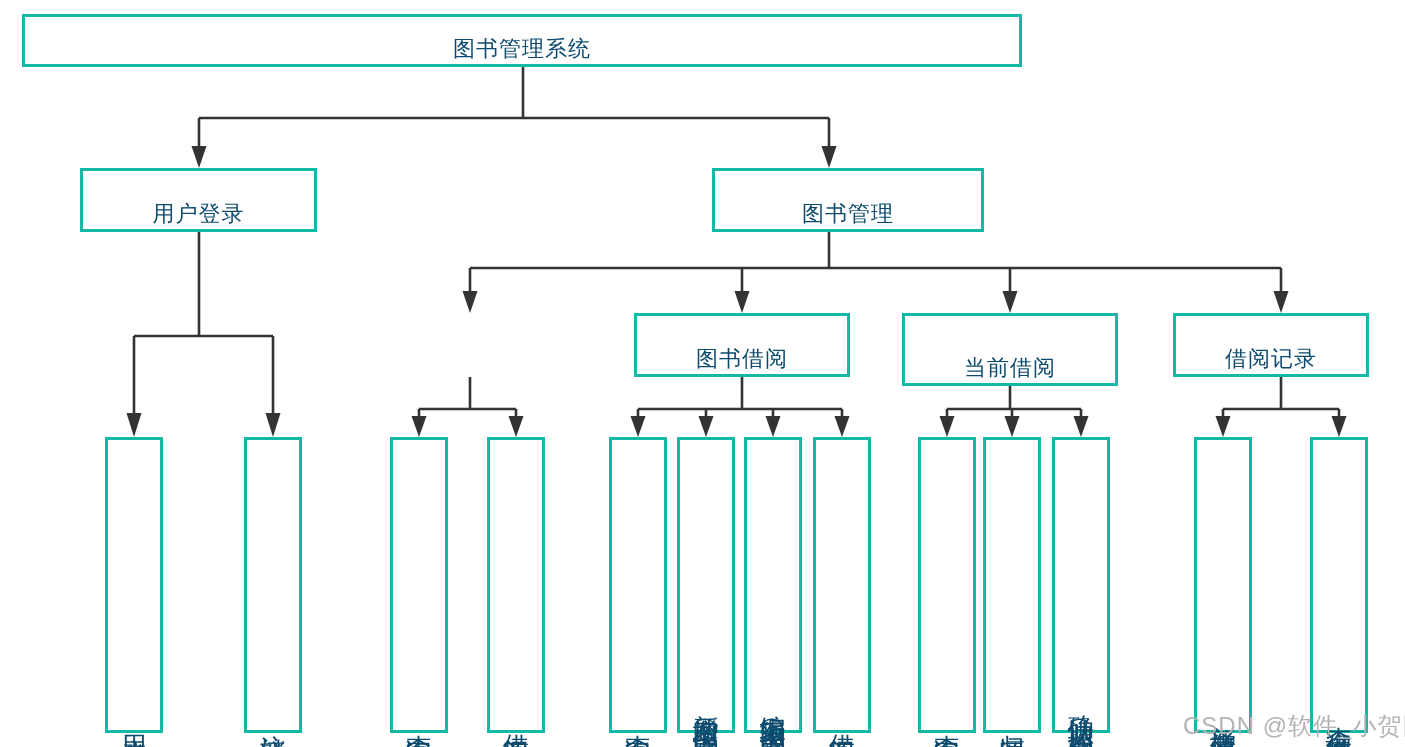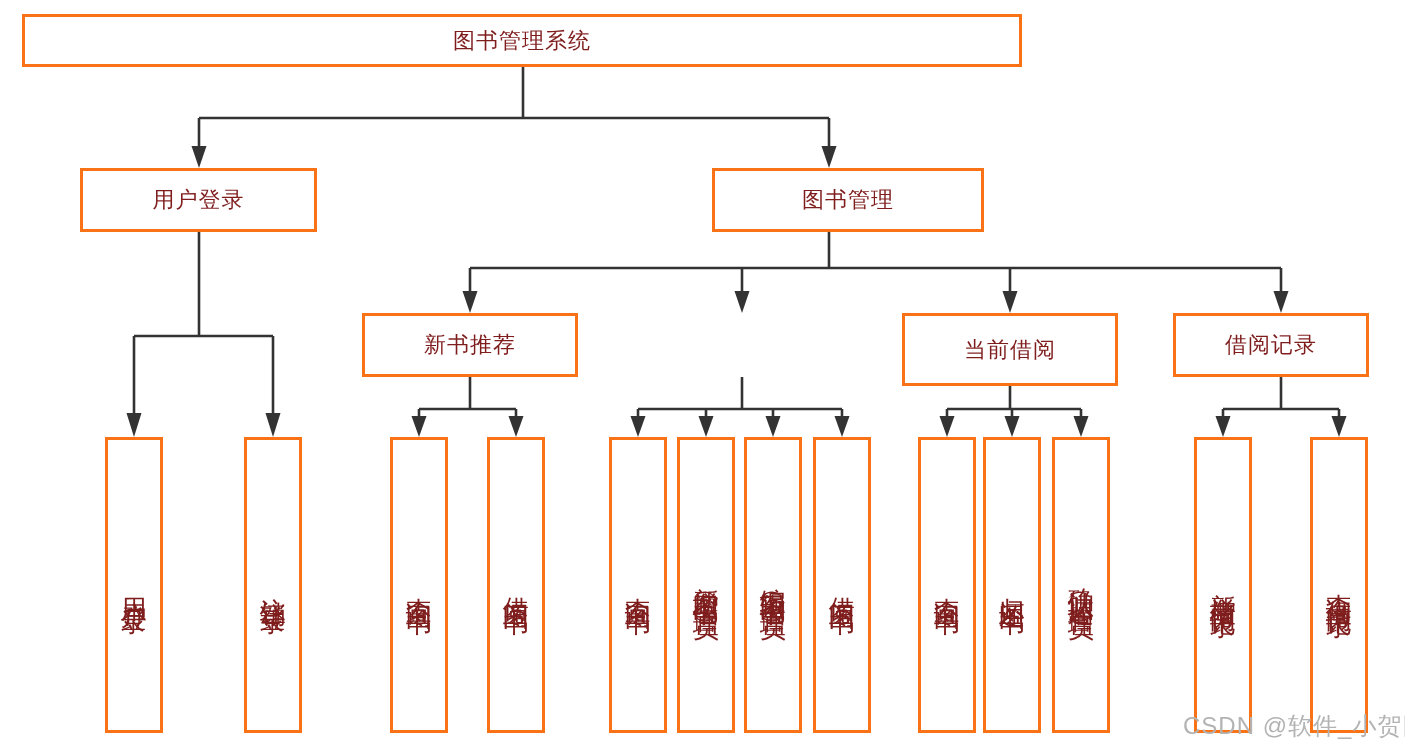--- a/index.html
+++ b/index.html
@@ -2,23 +2,23 @@
 <html><head>
 <meta charset="utf-8">
 <style>
   html,body{margin:0;padding:0;background:#ffffff;}
   .canvas{
     position:relative;width:1405px;height:747px;background:#ffffff;
     font-family:"Liberation Sans","DejaVu Sans",sans-serif;overflow:hidden;
   }
   svg.connectors{position:absolute;left:0;top:0;z-index:1;}
   .box{
-    position:absolute;box-sizing:border-box;border:3px solid #f97316;
-    background:#ffffff;display:flex;align-items:center;justify-content:center;
-    color:#7f1d1d;z-index:2;
+    position:absolute;box-sizing:border-box;border:3px solid #14b8a6;
+    background:#ffffff;display:flex;align-items:flex-end;justify-content:center;
+    color:#0c4a6e;z-index:2;
   }
   .box .label{font-size:22px;letter-spacing:1px;white-space:nowrap;}
   .leaf .label{
     writing-mode:vertical-rl;text-orientation:mixed;
     font-size:26px;letter-spacing:4px;line-height:1.1;
   }
   .watermark{
     position:absolute;z-index:3;color:#b3b3b3;font-size:24px;
     letter-spacing:1px;white-space:nowrap;
   }
@@ -101,22 +101,22 @@
     <span class="label">图书管理系统</span>
   </div>
 
   <div class="box" style="left:80px;top:168px;width:237px;height:64px;">
     <span class="label">用户登录</span>
   </div>
   <div class="box" style="left:712px;top:168px;width:272px;height:64px;">
     <span class="label">图书管理</span>
   </div>
 
-  <div class="box" style="left:362px;top:313px;width:216px;height:64px;">
-    <span class="label">新书推荐</span>
+  <div class="box" style="left:634px;top:313px;width:216px;height:64px;">
+    <span class="label">图书借阅</span>
   </div>
   <div class="box" style="left:902px;top:313px;width:216px;height:73px;">
     <span class="label">当前借阅</span>
   </div>
   <div class="box" style="left:1173px;top:313px;width:196px;height:64px;">
     <span class="label">借阅记录</span>
   </div>
 
   <div class="box leaf" style="left:105px;top:437px;width:58px;height:296px;">
     <span class="label">用户登录</span>

